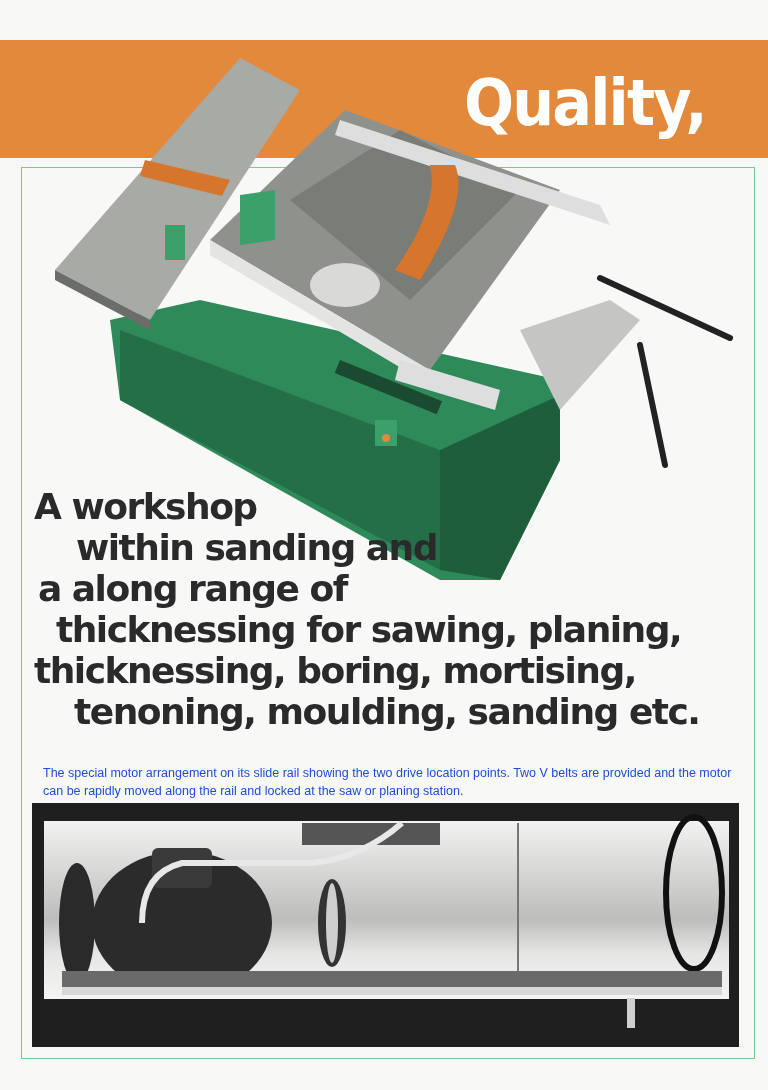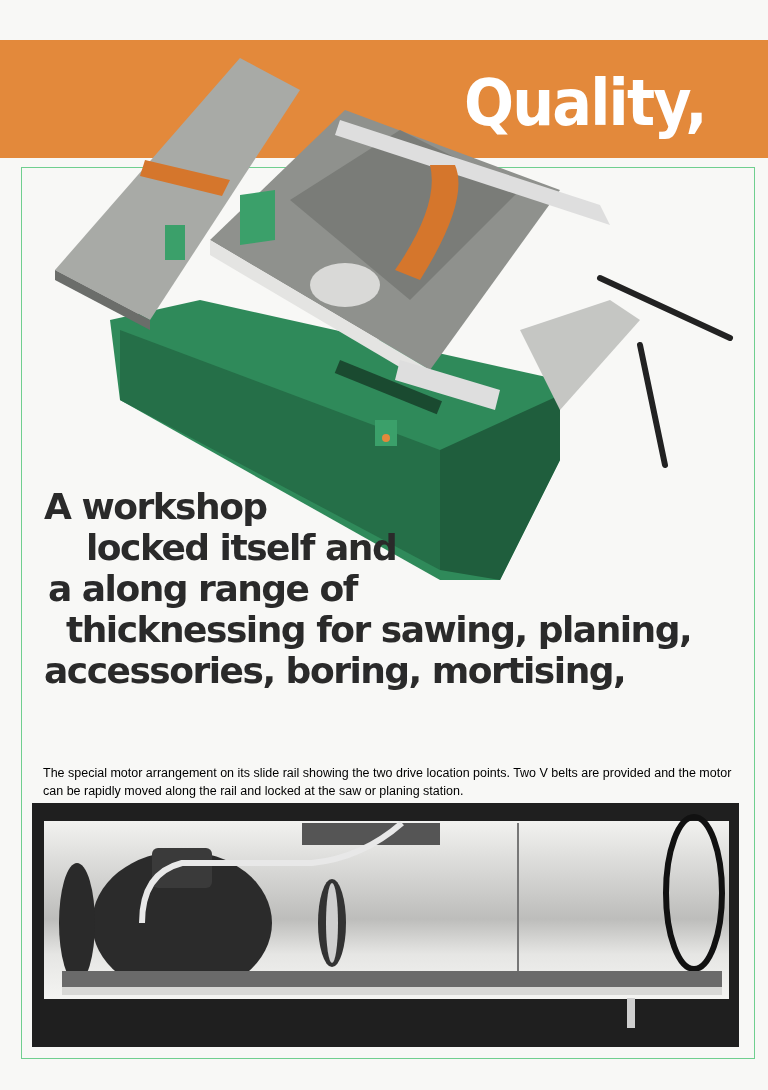--- a/index.html
+++ b/index.html
@@ -19,28 +19,28 @@
     transform: scaleX(0.92); transform-origin: right center;
     z-index: 3;
   }
   .frame {
     position: absolute; left: 21px; top: 167px; width: 734px; height: 892px;
     border: 1.5px solid #6fcf8f; box-sizing: border-box;
   }
   
   .machine { position: absolute; left: 0; top: 0; width: 768px; height: 600px; z-index: 2; }
   .headline {
-    position: absolute; left: 44px; top: 486px; z-index: 4;
+    position: absolute; left: 34px; top: 486px; z-index: 4;
     font-family: "DejaVu Sans", sans-serif; font-weight: bold;
     font-size: 36px; line-height: 41px; color: #2a2a2a; letter-spacing: -1.5px;
   }
   .headline div { white-space: nowrap; }
   .caption {
     position: absolute; left: 43px; top: 764px; width: 690px;
-    font-size: 12.5px; line-height: 18px; color: #000000;
+    font-size: 12.5px; line-height: 18px; color: #1d4ed8;
   }
   .photo {
     position: absolute; left: 32px; top: 803px; width: 707px; height: 244px;
     background: #1f1f1f;
   }
 </style>
 </head>
 <body>
 
 <div class="band"></div>
@@ -75,24 +75,25 @@
   <polygon points="240,195 275,190 275,240 240,245" fill="#3ba06a"></polygon>
   <polygon points="165,225 185,225 185,260 165,260" fill="#3ba06a"></polygon>
 
   <polygon points="520,330 610,300 640,320 560,410" fill="#c5c6c3"></polygon>
   <line x1="600" y1="278" x2="730" y2="338" stroke="#222" stroke-width="6" stroke-linecap="round"></line>
   <line x1="640" y1="345" x2="665" y2="465" stroke="#222" stroke-width="6" stroke-linecap="round"></line>
 </svg>
 
 <div class="headline">
   <div>A workshop</div>
-  <div style="padding-left:42px">locked itself and</div>
+  <div style="padding-left:42px">within sanding and</div>
   <div style="padding-left:4px">a along range of</div>
   <div style="padding-left:22px">thicknessing for sawing, planing,</div>
-  <div style="padding-left:0">accessories, boring, mortising,</div>
+  <div style="padding-left:0">thicknessing, boring, mortising,</div>
+  <div style="padding-left:40px">tenoning, moulding, sanding etc.</div>
 </div>
 
 <div class="caption">The special motor arrangement on its slide rail showing the two drive location points. Two V belts are provided and the motor can be rapidly moved along the rail and locked at the saw or planing station.</div>
 
 <div class="photo">
   <svg width="707" height="244" viewBox="0 0 707 244">
     <defs>
       <linearGradient id="bg" x1="0" y1="0" x2="0" y2="1">
         <stop offset="0" stop-color="#f2f2f0"></stop>
         <stop offset="0.55" stop-color="#bdbdbb"></stop>

